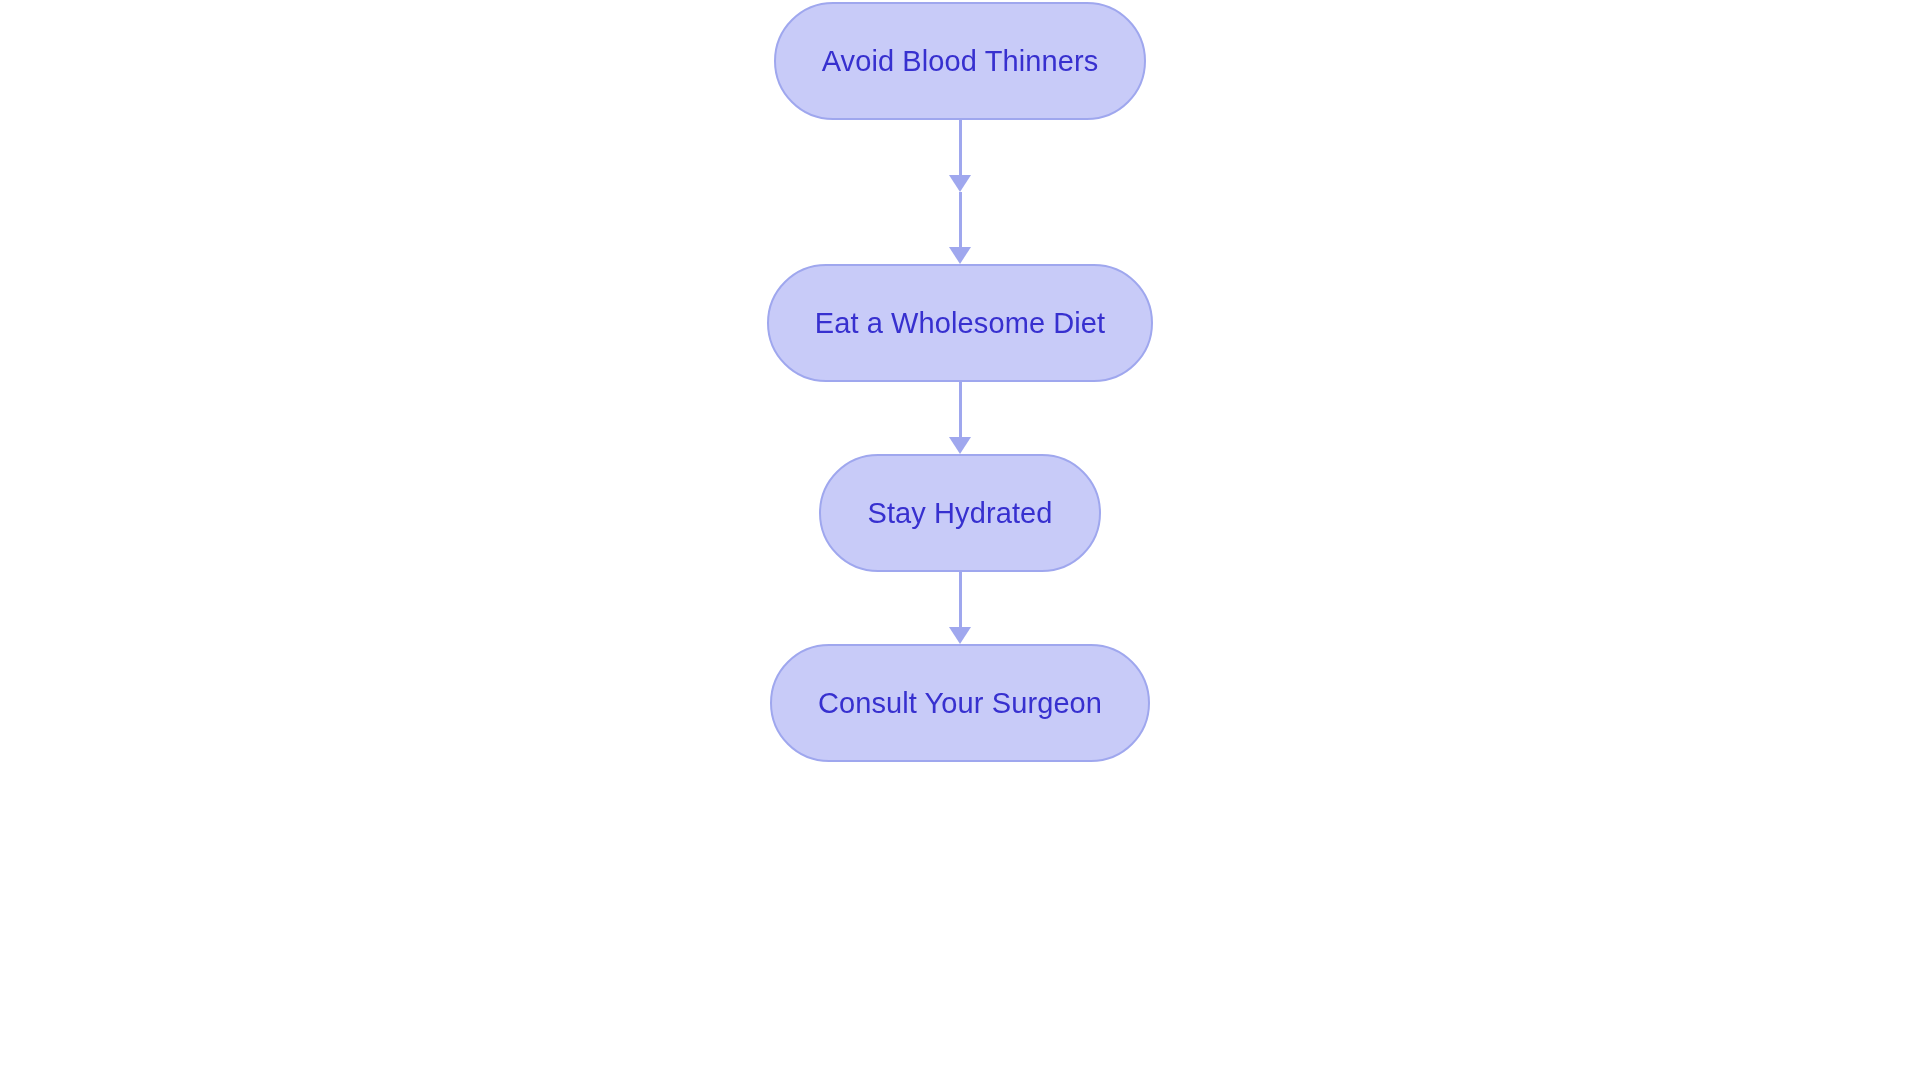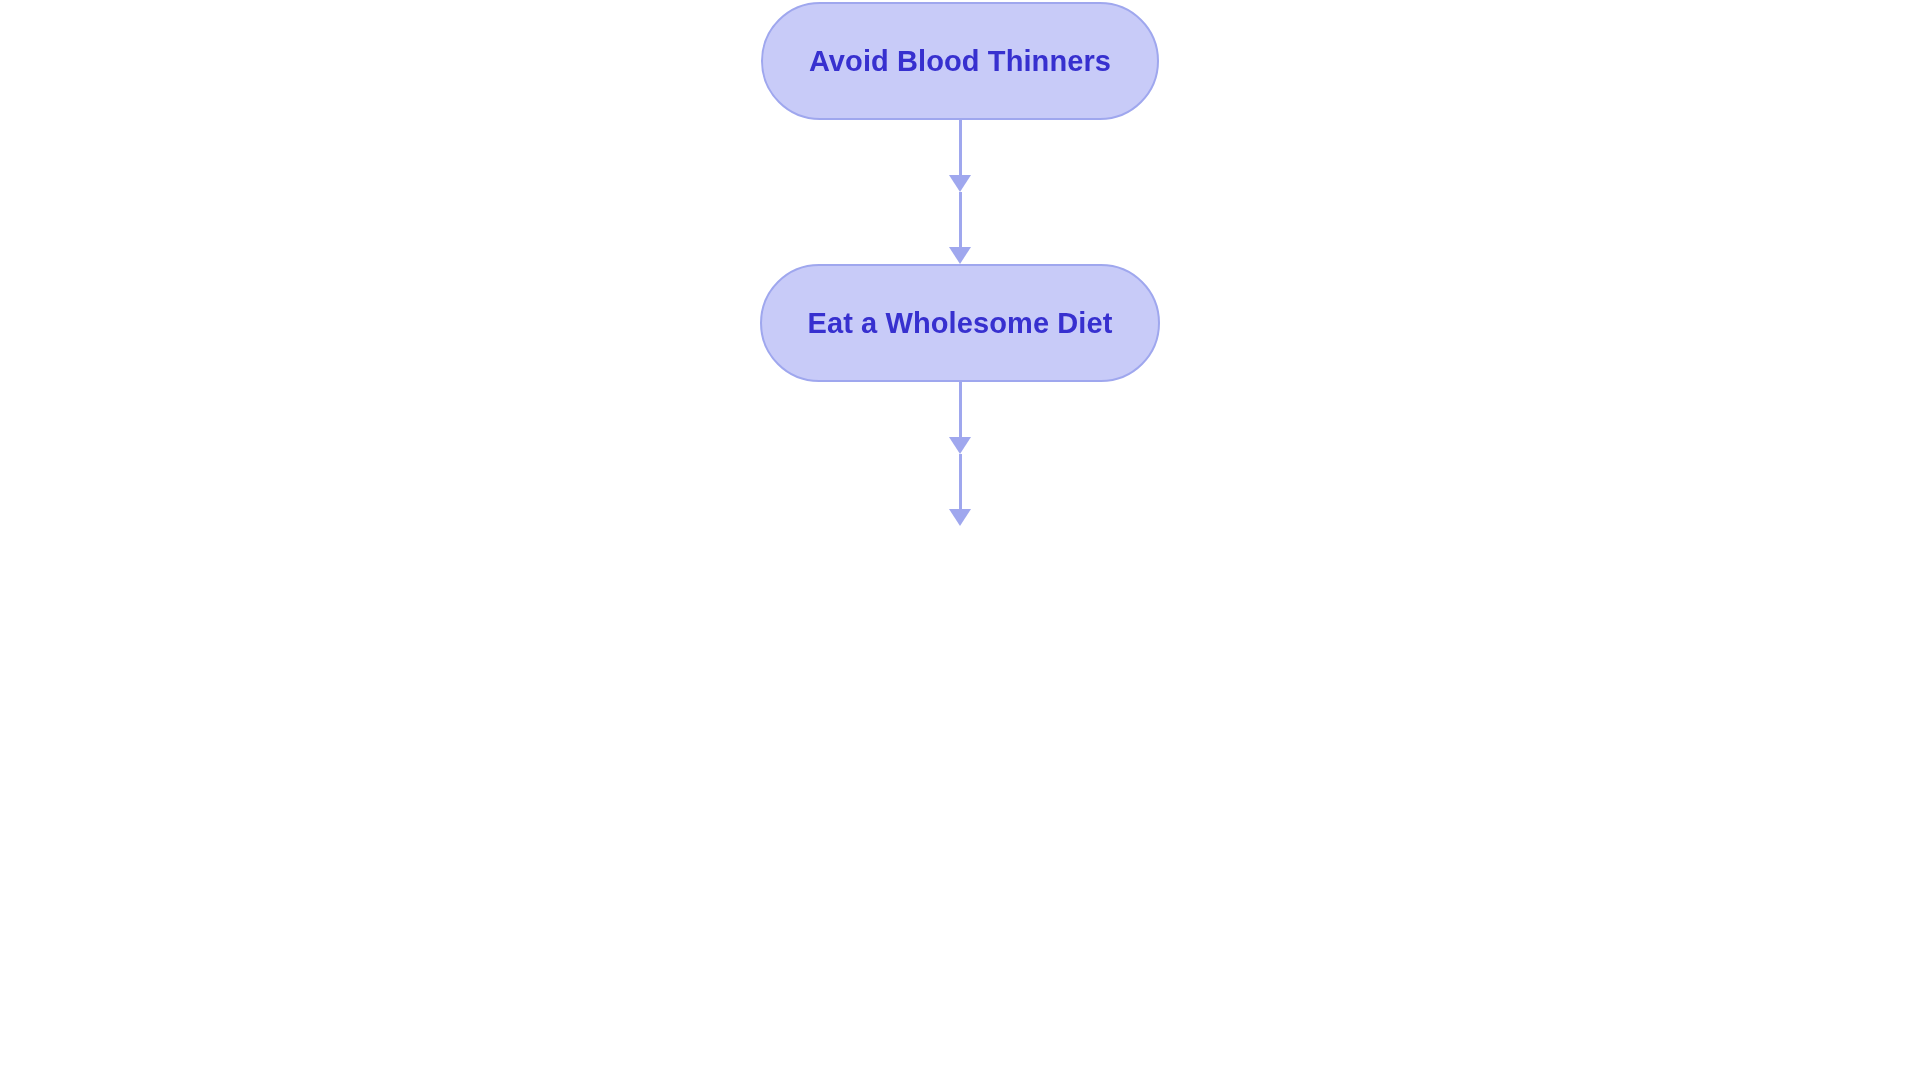--- a/index.html
+++ b/index.html
@@ -36,21 +36,21 @@
   .node {
     box-sizing: border-box;
     display: flex;
     align-items: center;
     justify-content: center;
     border-radius: 999px;
     background: #c8cbf8;
     border: 2px solid #9fa7ee;
     color: #3730cf;
     font-size: 29px;
-    font-weight: 700;
+    font-weight: 400;
     letter-spacing: 0.1px;
     line-height: 1;
     white-space: nowrap;
     padding: 0 46px;
     height: 118px;
   }
 
   .node-label {
     color: #3730cf;
     font-size: 29px;
@@ -111,21 +111,27 @@
 
     <div class="node">
       <span class="node-label">Eat a Wholesome Diet</span>
     </div>
 
     <div class="connector gap-2">
       <div class="connector-stem"></div>
       <div class="connector-head"></div>
     </div>
 
+    <div class="node">
+      <span class="node-label">Stay Hydrated</span>
+    </div>
 
     <div class="connector gap-3">
       <div class="connector-stem"></div>
       <div class="connector-head"></div>
     </div>
 
+    <div class="node">
+      <span class="node-label">Consult Your Surgeon</span>
+    </div>
 
   </div>
 </div>
 
 </body></html>

